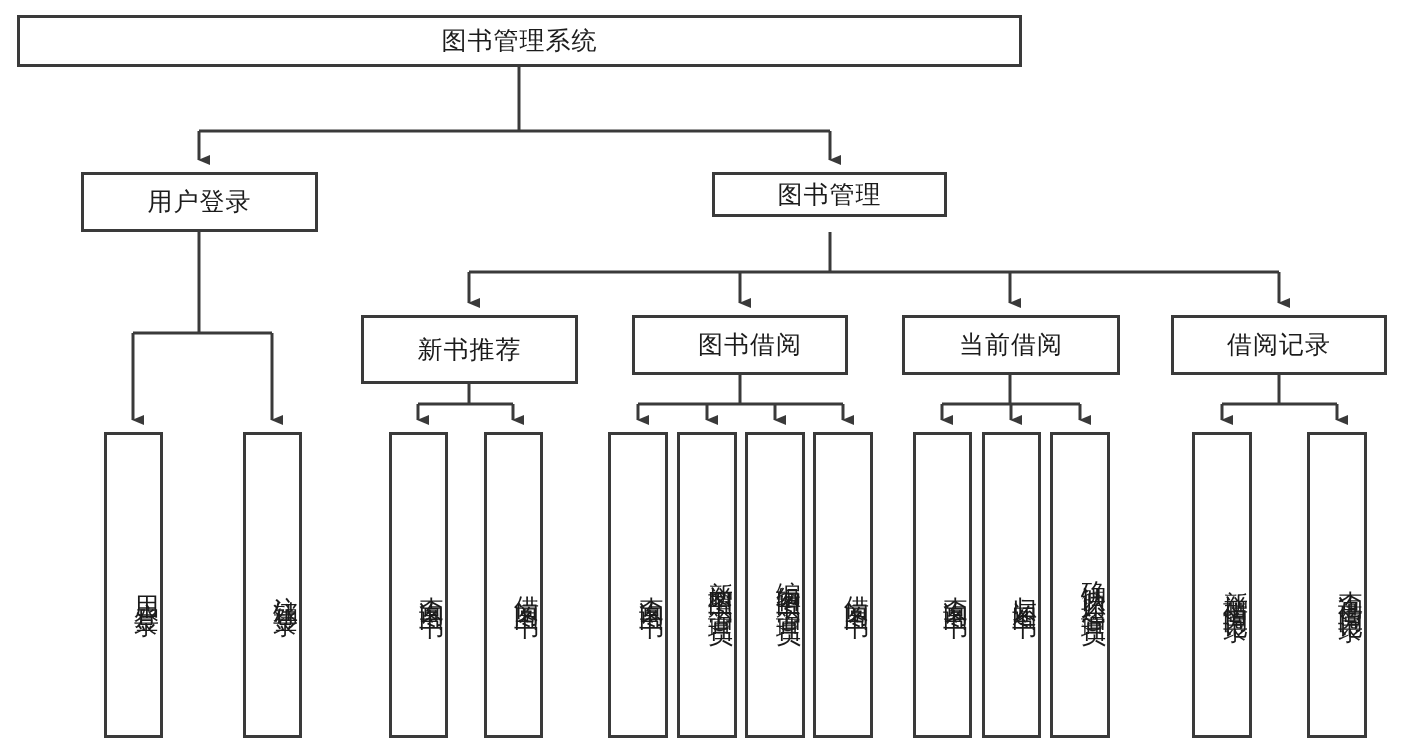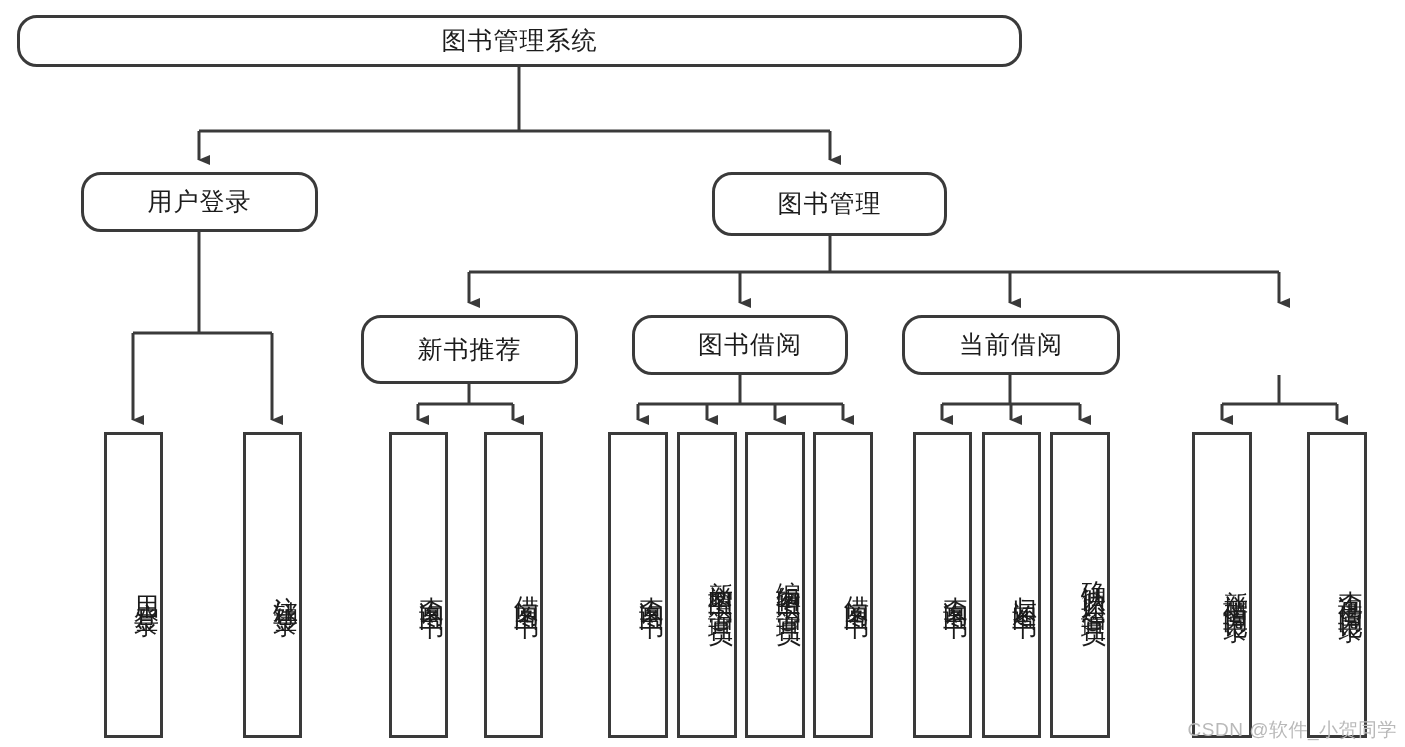--- a/index.html
+++ b/index.html
@@ -33,21 +33,20 @@
     background: #ffffff;
     display: flex;
     align-items: center;
     justify-content: center;
     color: #1b1b1b;
   }
   .node.horiz {
     font-size: 25px;
     letter-spacing: 1px;
     line-height: 1.1;
-    border-radius: 20px;
   }
   .node.root {
     font-size: 25px;
   }
   .node.vert {
     writing-mode: vertical-rl;
     text-orientation: upright;
     font-size: 25px;
     letter-spacing: 6px;
     line-height: 1.05;
@@ -123,25 +122,26 @@
       <path d="M 1279 375 L 1279 404"></path>
       <path d="M 1222 404 L 1337 404"></path>
       <path d="M 1222 404 L 1222 420" marker-end="url(#arrow)"></path>
       <path d="M 1337 404 L 1337 420" marker-end="url(#arrow)"></path>
     </g>
   </svg>
 
   <div class="node horiz root" style="left:17px; top:15px; width:1005px; height:52px;">图书管理系统</div>
 
   <div class="node horiz" style="left:81px; top:172px; width:237px; height:60px;">用户登录</div>
-  <div class="node horiz" style="left:712px; top:172px; width:235px; height:64px;text-align:right;">图书管理</div>
+  <div class="node horiz" style="left:712px; top:172px; width:235px; height:45px;text-align:right;">图书管理</div>
 
   <div class="node horiz" style="left:361px; top:315px; width:217px; height:69px;">新书推荐</div>
   <div class="node horiz" style="left:632px; top:315px; width:216px; height:60px;padding-left:20px;">图书借阅</div>
   <div class="node horiz" style="left:902px; top:315px; width:218px; height:60px;text-align:right;">当前借阅</div>
+  <div class="node horiz" style="left:1171px; top:315px; width:216px; height:60px;">借阅记录</div>
 
   <div class="node vert" style="left:104px; top:432px; width:59px; height:306px;">
     <span class="vtext">用户登录</span>
   </div>
   <div class="node vert" style="left:243px; top:432px; width:59px; height:306px;">
     <span class="vtext">注销登录</span>
   </div>
 
   <div class="node vert" style="left:389px; top:432px; width:59px; height:306px;">
     <span class="vtext">查询图书</span>
@@ -173,15 +173,14 @@
     <span class="vtext">确认归还（管理员）</span>
   </div>
 
   <div class="node vert" style="left:1192px; top:432px; width:60px; height:306px;">
     <span class="vtext">新增借阅记录</span>
   </div>
   <div class="node vert" style="left:1307px; top:432px; width:60px; height:306px;">
     <span class="vtext">查询借阅记录</span>
   </div>
 
-  <div class="watermark">CSDN @软件_小贺同学</div>
 
 </div>
 
 </body></html>

